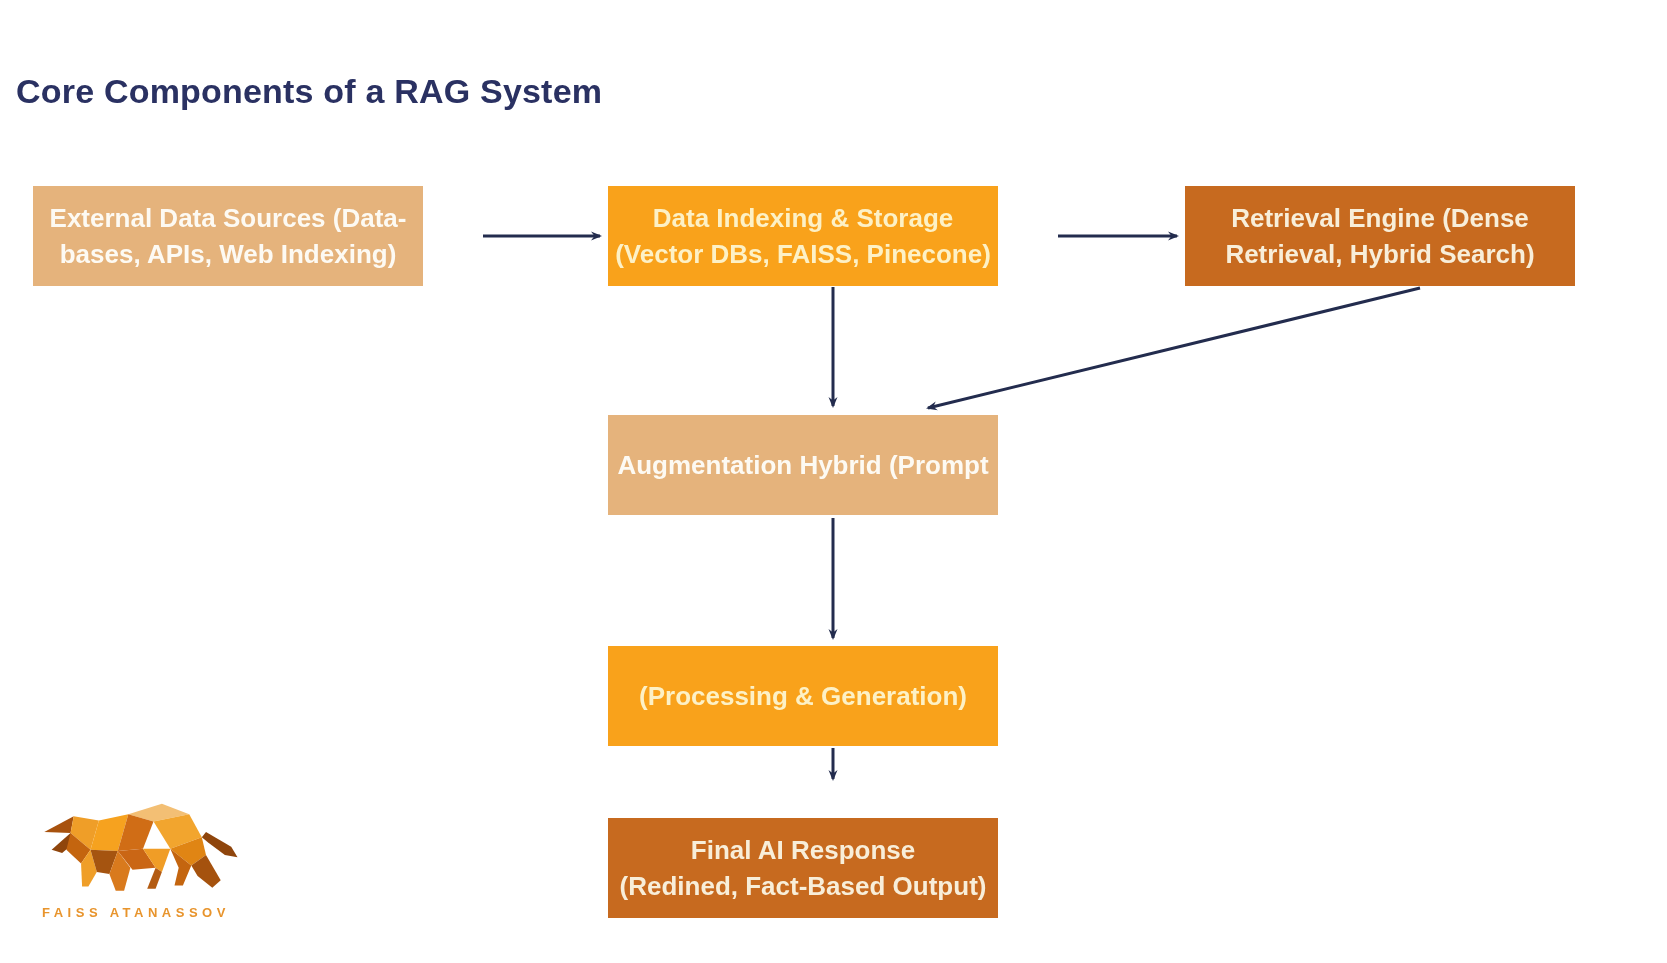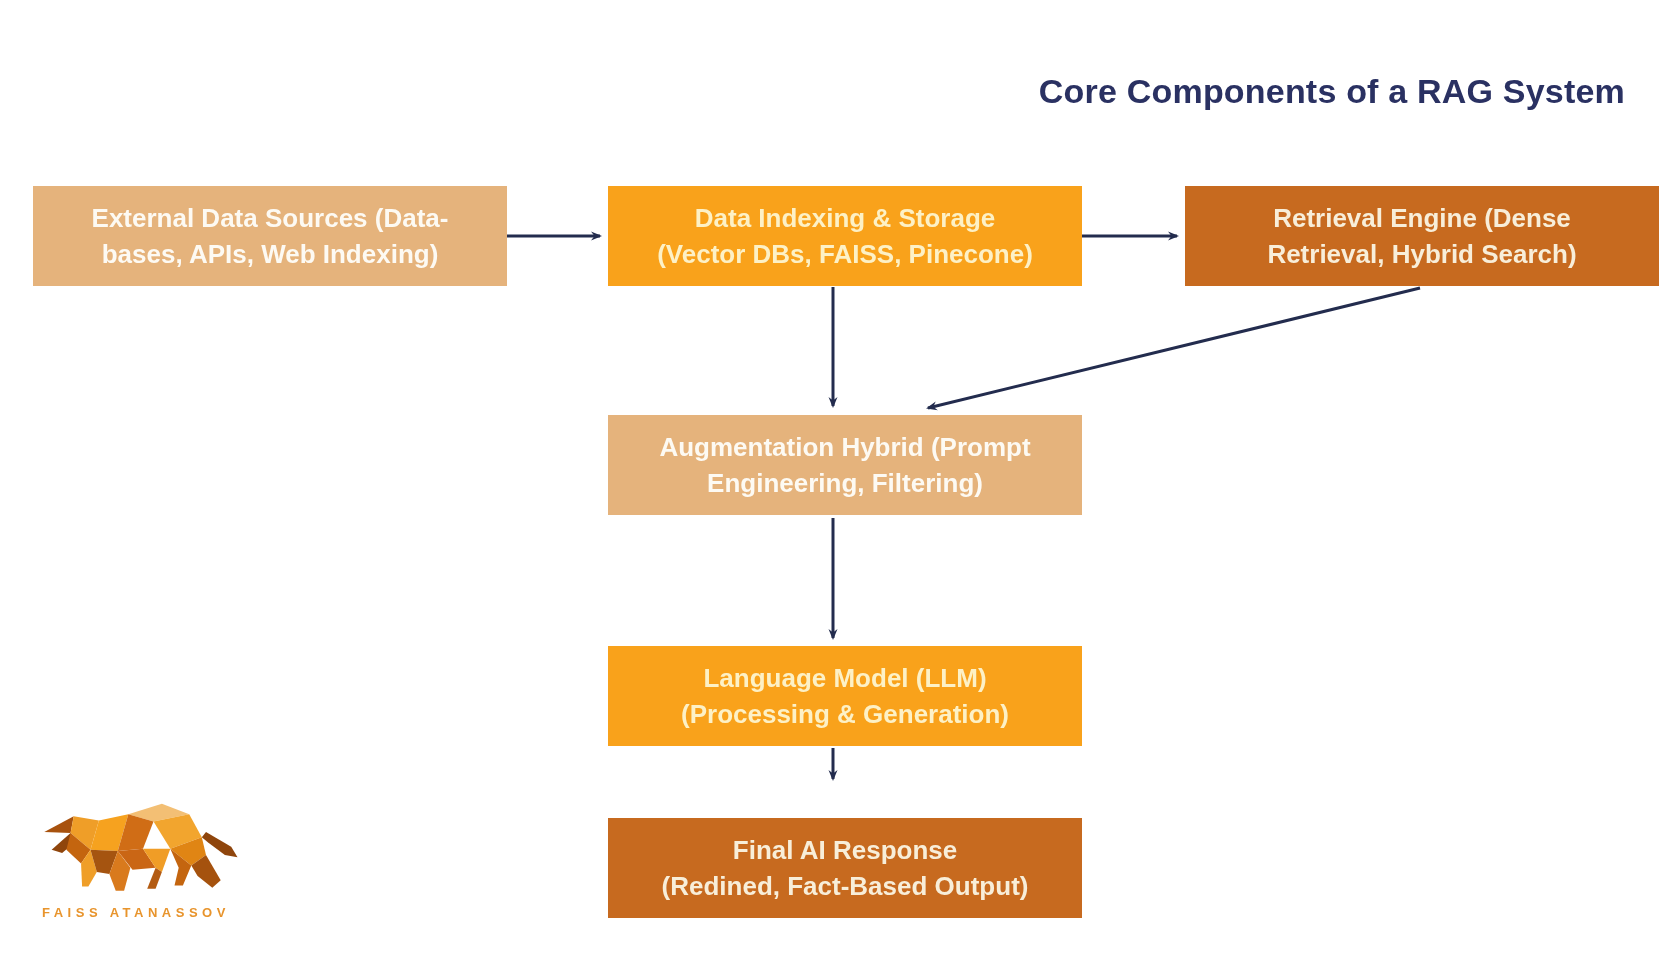--- a/index.html
+++ b/index.html
@@ -6,32 +6,32 @@
   .canvas {
     position: relative;
     width: 1667px;
     height: 963px;
     background: var(--background, #ffffff);
     font-family: "Liberation Sans", sans-serif;
     overflow: hidden;
   }
   .title {
     position: absolute;
-    left: 0;
+    left: 16px;
     top: 72px;
     width: 1625px;
-    text-align: right;
+    text-align: left;
     font-size: 34px;
     font-weight: bold;
     letter-spacing: 0.2px;
     color: var(--title-text, #2a3162);
   }
   .node {
     position: absolute;
-    width: 474px;
+    width: 390px;
     height: 100px;
     display: flex;
     flex-direction: column;
     justify-content: center;
     align-items: center;
     text-align: right;
     font-weight: bold;
     font-size: 26px;
     line-height: 36px;
   }
@@ -100,25 +100,23 @@
     <div>Retrieval, Hybrid Search)</div>
   </div>
 
   <div class="node orange" style="left:608px; top:186px;">
     <div>Data Indexing &amp; Storage</div>
     <div>(Vector DBs, FAISS, Pinecone)</div>
   </div>
 
   <div class="node tan" style="left:608px; top:415px;">
     <div>Augmentation Hybrid (Prompt</div>
-    <div>Engineering, Filtering)</div>
   </div>
 
   <div class="node orange" style="left:608px; top:646px;">
-    <div>Language Model (LLM)</div>
     <div>(Processing &amp; Generation)</div>
   </div>
 
   <div class="node dark_orange" style="left:608px; top:818px;">
     <div>Final AI Response</div>
     <div>(Redined, Fact-Based Output)</div>
   </div>
 
   <svg class="logo" viewBox="0 0 200 110">
     <polygon points="6,40 34,25 31,41" fill="#a8520e"></polygon>

